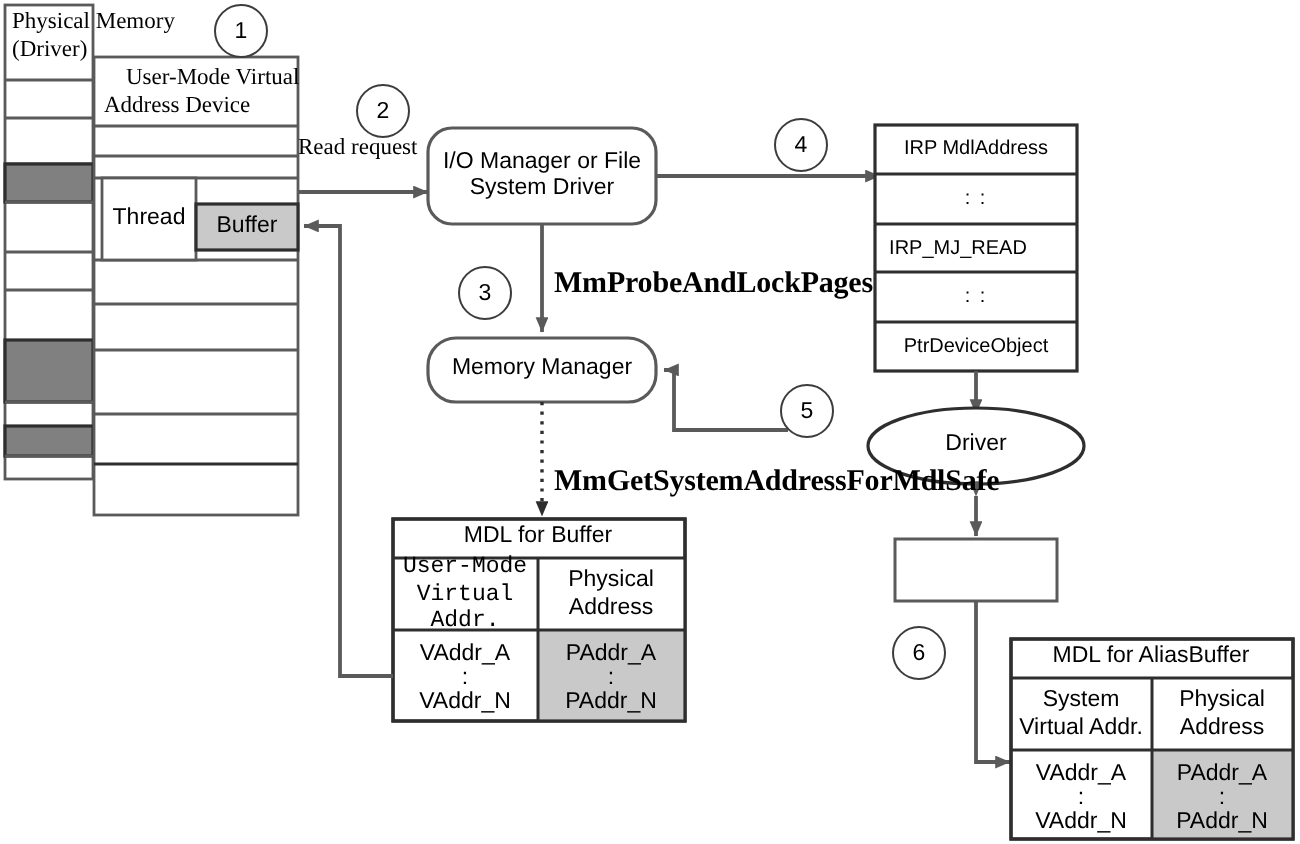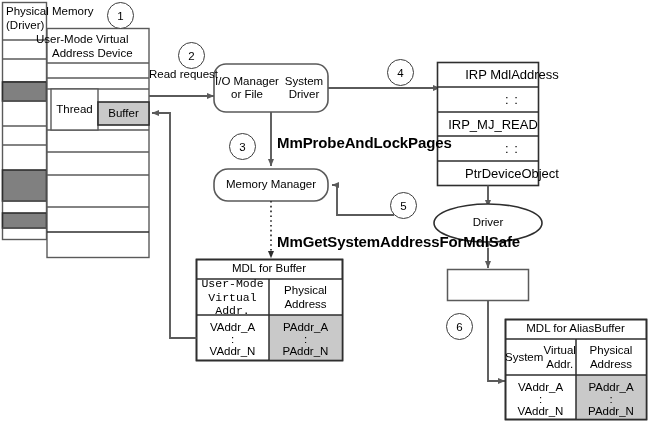--- a/index.html
+++ b/index.html
@@ -4,28 +4,28 @@
 <style>
   html,body{margin:0;padding:0;background:#ffffff;}
   body{
     width:650px;height:422px;position:relative;overflow:hidden;
     font-family:"Liberation Sans",sans-serif;
     color:#000000;
     -webkit-font-smoothing:antialiased;
   }
   #stage{position:absolute;left:0;top:0;width:650px;height:422px;}
   svg.layer{position:absolute;left:0;top:0;width:650px;height:422px;overflow:visible;}
-  .lbl{position:absolute;font-size:11.5px;line-height:13px;color:#000;white-space:pre;}
+  .lbl{position:absolute;font-size:11.5px;line-height:13px;color:#000;white-space:pre;font-family:Liberation Serif, serif;}
   .bold{font-weight:bold;font-size:15px;letter-spacing:-0.1px;}
   .ctr{position:absolute;display:flex;align-items:center;justify-content:center;
        text-align:center;font-size:11.5px;line-height:13.5px;}
   .num{position:absolute;width:25px;height:25px;border:1.6px solid #3c3c3c;border-radius:50%;
        display:flex;align-items:center;justify-content:center;font-size:11.5px;background:#fff;}
   .cellno{position:absolute;display:flex;align-items:center;justify-content:center;
-          font-size:13px;padding-left:24px;}
+          font-size:10px;}
 </style>
 </head>
 <body>
 
 <div id="stage">
 
   <svg class="layer">
     <defs>
       <marker id="ah" markerWidth="9" markerHeight="9" refX="7.4" refY="3.2" orient="auto" markerUnits="userSpaceOnUse">
         <path d="M0,0 L7.6,3.2 L0,6.4 z" fill="#5a5a5a"></path>
@@ -117,42 +117,42 @@
       <line x1="505.5" y1="339" x2="646.5" y2="339" stroke="#2e2e2e" stroke-width="1.5"></line>
       <line x1="505.5" y1="375" x2="646.5" y2="375" stroke="#2e2e2e" stroke-width="1.5"></line>
       <line x1="576" y1="339" x2="576" y2="419.5" stroke="#2e2e2e" stroke-width="1.5"></line>
       <rect x="505.5" y="319.5" width="141" height="100" fill="none" stroke="#2e2e2e" stroke-width="1.6"></rect>
     </g>
   </svg>
 
   <div class="lbl" style="left:6px;top:5px;">Physical Memory</div>
   <div class="lbl" style="left:6px;top:19px;">(Driver)</div>
 
-  <div class="lbl" style="left:36px;top:33px;">User-Mode Virtual</div>
+  <div class="lbl" style="left:63px;top:33px;">User-Mode Virtual</div>
   <div class="lbl" style="left:52px;top:47px;">Address Device</div>
 
   <div class="ctr" style="left:51px;top:89px;width:47px;height:41px;">Thread</div>
   <div class="ctr" style="left:98px;top:102px;width:51px;height:23px;">Buffer</div>
 
   <div class="lbl" style="left:149px;top:68px;">Read request</div>
 
-  <div class="ctr" style="left:214px;top:64px;width:114px;height:48px;flex-direction:row;">
+  <div class="ctr" style="left:214px;top:64px;width:114px;height:48px;flex-direction:column;">
     <span>I/O Manager or File</span>
     <span>System Driver</span>
   </div>
 
   <div class="lbl bold" style="left:277px;top:136px;">MmProbeAndLockPages</div>
 
   <div class="ctr" style="left:214px;top:169px;width:114px;height:32px;">Memory Manager</div>
 
   <div class="lbl bold" style="left:277px;top:235px;">MmGetSystemAddressForMdlSafe</div>
 
   <div class="cellno" style="left:437px;top:62px;width:102px;height:25px;">IRP MdlAddress</div>
   <div class="cellno" style="left:437px;top:87px;width:102px;height:25px;letter-spacing:1px;">:          :</div>
-  <div class="cellno" style="left:420px;top:112px;width:98px;height:24px;">IRP_MJ_READ</div>
+  <div class="cellno" style="left:430px;top:112px;width:98px;height:24px;">IRP_MJ_READ</div>
   <div class="cellno" style="left:437px;top:136px;width:102px;height:25px;letter-spacing:1px;">:          :</div>
   <div class="cellno" style="left:437px;top:161px;width:102px;height:25px;">PtrDeviceObject</div>
 
   <div class="ctr" style="left:434px;top:204px;width:108px;height:38px;">Driver</div>
 
   <div class="ctr" style="left:196px;top:259px;width:146px;height:20px;">MDL for Buffer</div>
   <div class="ctr" style="left:196px;top:280px;width:73px;height:35px;flex-direction:column;font-family:Liberation Mono, monospace;">
     <span>User-Mode</span>
     <span>Virtual Addr.</span>
   </div>
@@ -165,21 +165,21 @@
     <span>:</span>
     <span>VAddr_N</span>
   </div>
   <div class="ctr" style="left:269px;top:318px;width:73px;height:42px;flex-direction:column;line-height:12px;">
     <span>PAddr_A</span>
     <span>:</span>
     <span>PAddr_N</span>
   </div>
 
   <div class="ctr" style="left:505px;top:319px;width:141px;height:20px;">MDL for AliasBuffer</div>
-  <div class="ctr" style="left:505px;top:340px;width:71px;height:35px;flex-direction:row;">
+  <div class="ctr" style="left:505px;top:340px;width:71px;height:35px;flex-direction:column;">
     <span>System</span>
     <span>Virtual Addr.</span>
   </div>
   <div class="ctr" style="left:576px;top:340px;width:70px;height:35px;flex-direction:column;">
     <span>Physical</span>
     <span>Address</span>
   </div>
   <div class="ctr" style="left:505px;top:378px;width:71px;height:42px;flex-direction:column;line-height:12px;">
     <span>VAddr_A</span>
     <span>:</span>

